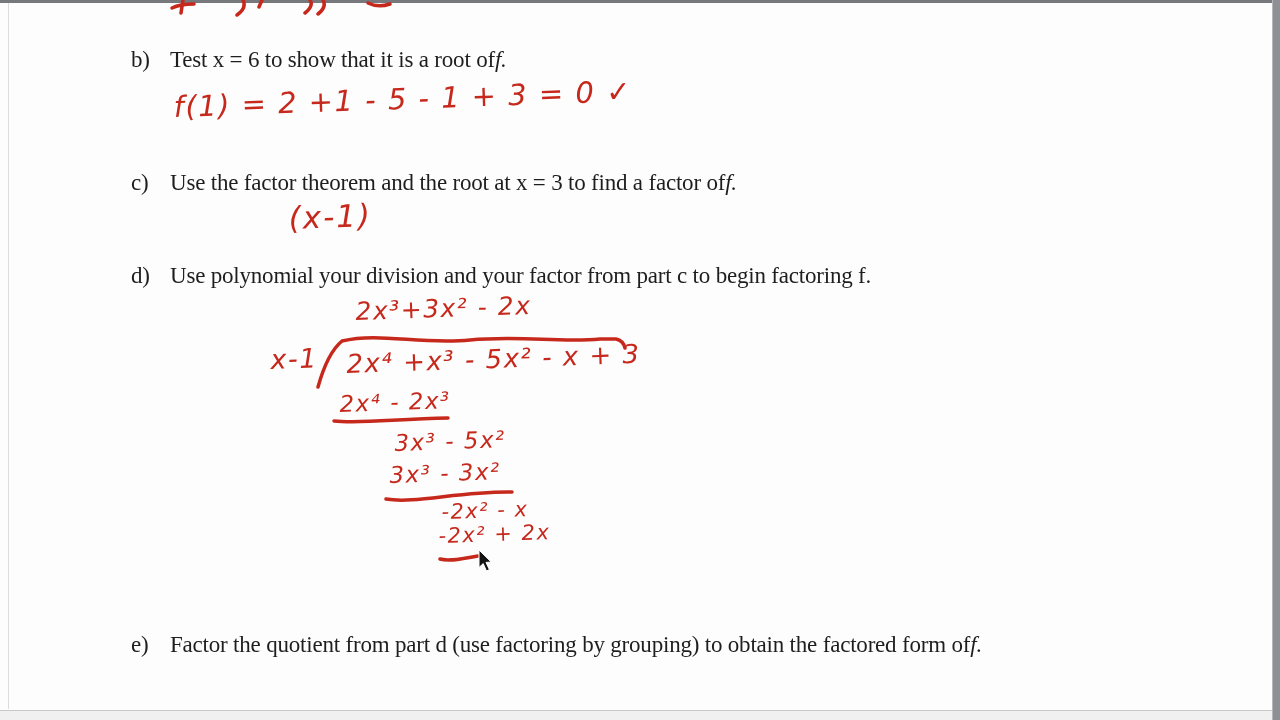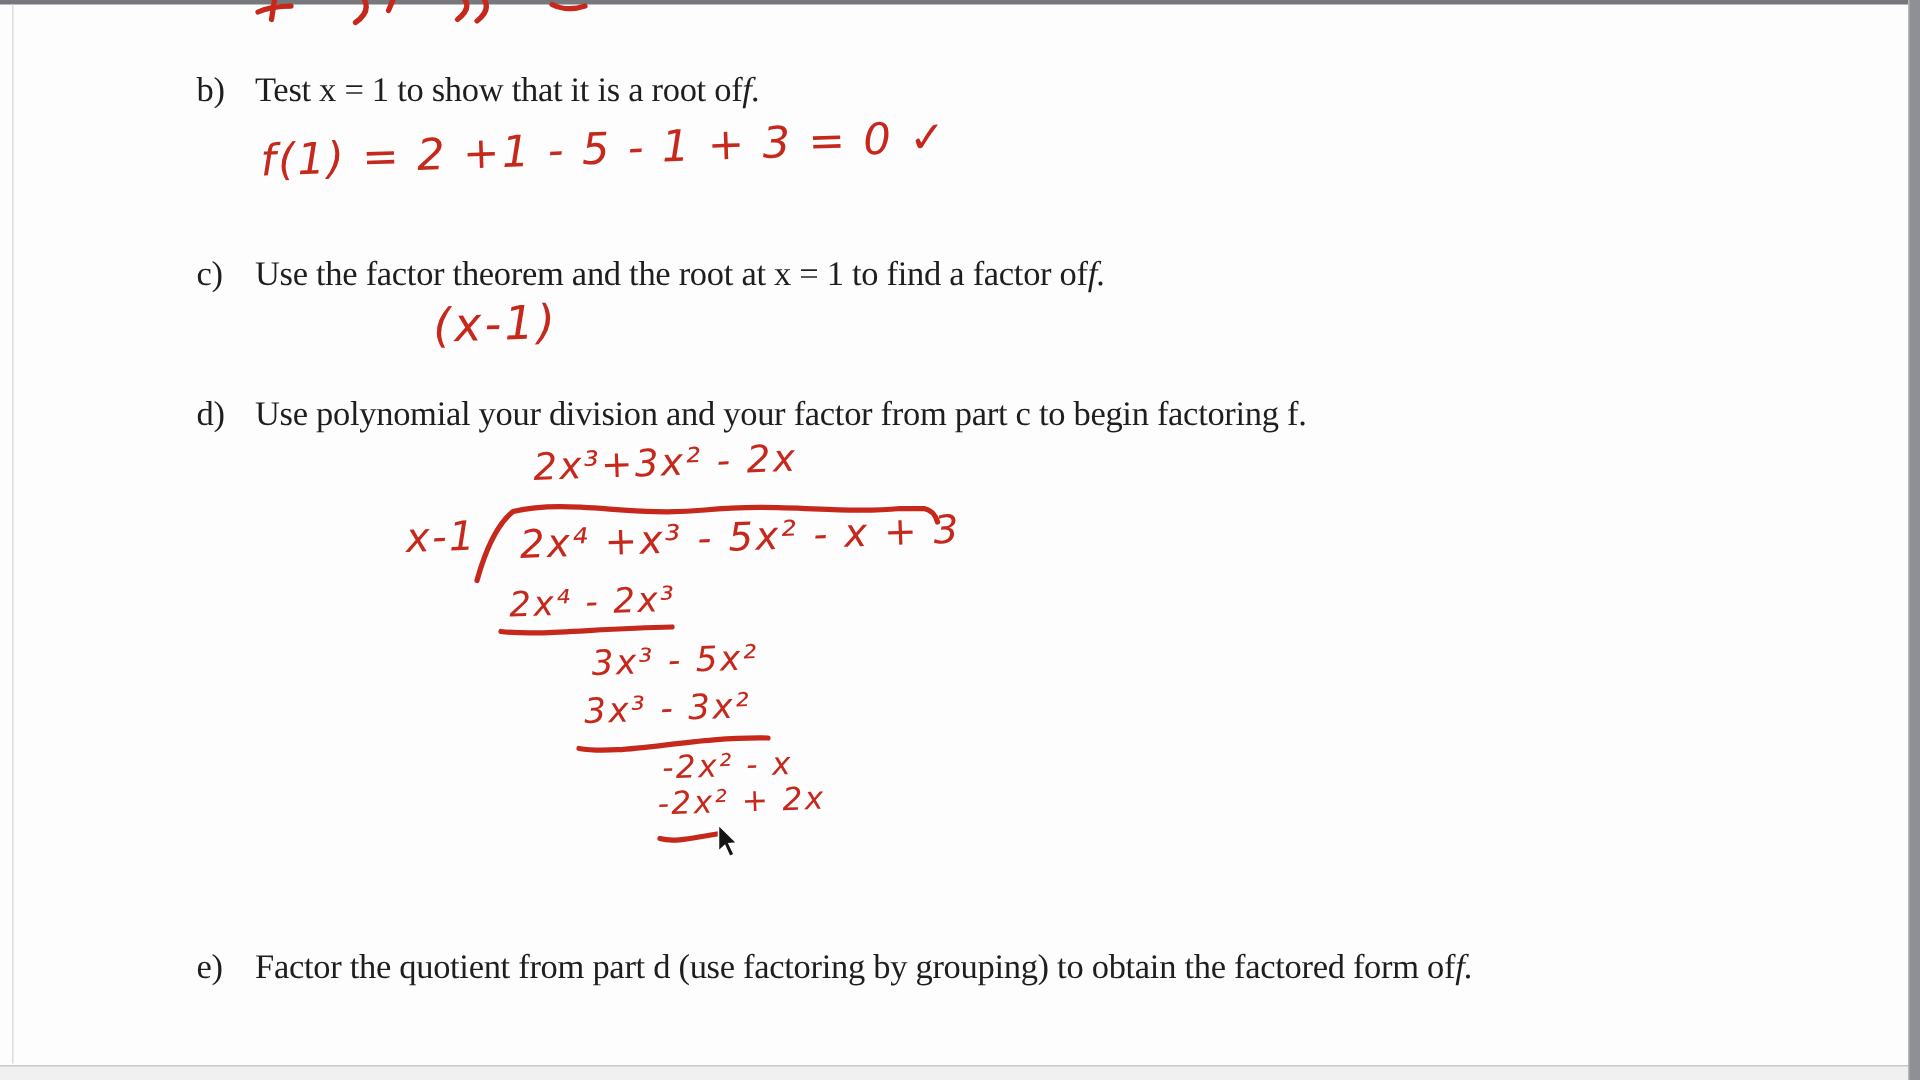--- a/index.html
+++ b/index.html
@@ -51,26 +51,26 @@
 </head>
 <body>
 
 <div class="top-bar"></div>
 <div class="bottom-strip"></div>
 <div class="left-rule"></div>
 <div class="scrollbar"></div>
 
 <div class="question" style="top:47px">
   <span class="q-label">b)</span>
-  <span>Test x = 1 to show that it is a root of </span>
+  <span>Test x = 6 to show that it is a root of </span>
   <span class="q-italic">f.</span>
 </div>
 <div class="question" style="top:170px">
   <span class="q-label">c)</span>
-  <span>Use the factor theorem and the root at x = 1 to find a factor of </span>
+  <span>Use the factor theorem and the root at x = 3 to find a factor of </span>
   <span class="q-italic">f.</span>
 </div>
 <div class="question" style="top:263px">
   <span class="q-label">d)</span>
   <span>Use polynomial your division and your factor from part c to begin factoring f.</span>
   <span class="q-italic"></span>
 </div>
 <div class="question" style="top:632px">
   <span class="q-label">e)</span>
   <span>Factor the quotient from part d (use factoring by grouping) to obtain the factored form of </span>

